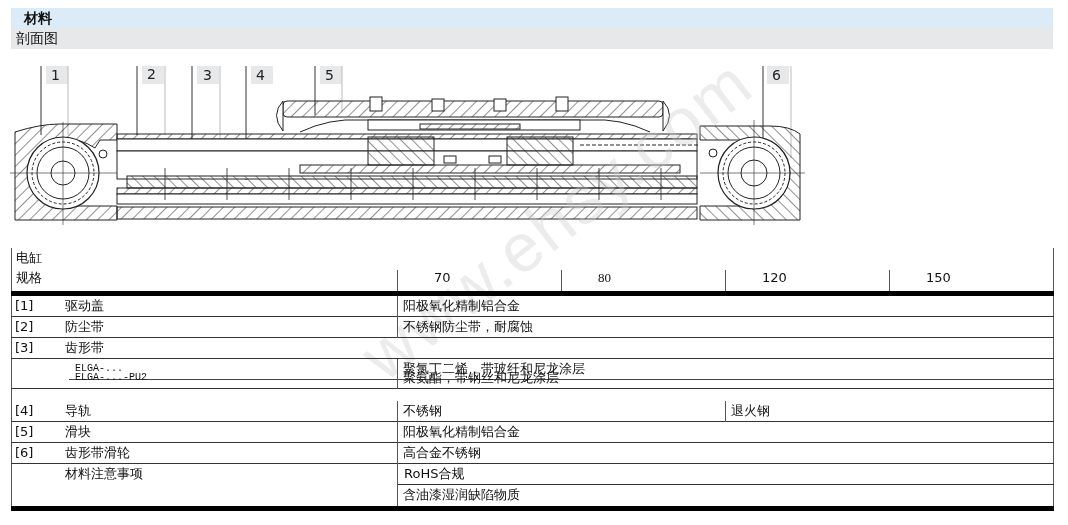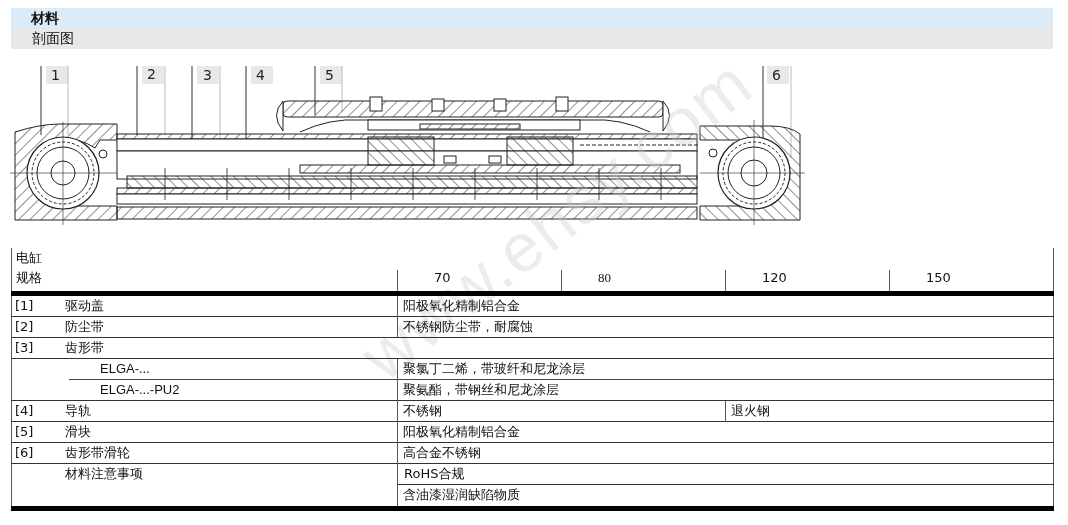--- a/index.html
+++ b/index.html
@@ -1,33 +1,33 @@
 <!DOCTYPE html>
 <html><head>
 <meta charset="utf-8">
 <style>
   * { box-sizing: border-box; margin: 0; padding: 0; }
   body { width: 1068px; height: 525px; background: #fff; position: relative; overflow: hidden;
          font-family: "DejaVu Sans", "Liberation Sans", sans-serif; color: #111; }
   .band-title { position: absolute; left: 11px; top: 8px; width: 1042px; height: 20px; background: #dcebf8;
-                font-size: 14px; font-weight: bold; line-height: 20px; padding-left: 20px; }
+                font-size: 14px; font-weight: bold; line-height: 20px; padding-left: 13px; }
   .band-sub { position: absolute; left: 11px; top: 28px; width: 1042px; height: 21px; background: #e6e8ea;
-              font-size: 14px; line-height: 21px; padding-left: 21px; }
+              font-size: 14px; line-height: 21px; padding-left: 5px; }
   .drawing { position: absolute; left: 0; top: 55px; width: 1068px; height: 175px; }
   .callout-label { font-family: "DejaVu Sans", sans-serif; font-size: 14px; fill: #222; }
 
   .tbl { position: absolute; left: 11px; top: 248px; width: 1043px; font-size: 13px; }
   .row { position: absolute; left: 0; width: 1043px; height: 21px; border-bottom: 1px solid #333; }
   .cell { position: absolute; top: 0; height: 100%; line-height: 20px; white-space: nowrap; overflow: hidden; }
   .vline { position: absolute; background: #555; width: 1px; }
   .thick { position: absolute; left: 0; width: 1043px; background: #000; }
   .num { left: 4px; }
   .name { left: 42px; margin-left: 12px; }
   .val { left: 392px; }
-  .sub { left: 64px; font-family: Liberation Sans, sans-serif; font-size: 13px; margin-left: 25px; }
+  .sub { left: 64px; font-family: Liberation Mono, monospace; font-size: 10px; }
   .hdr-size { position: absolute; top: 22px; font-size: 13px; font-family: "DejaVu Sans", sans-serif; margin-left: 32px; }
   .watermark { position: absolute; left: 320px; top: 180px; font-size: 68px; color: rgba(200,200,200,0.35);
                transform: rotate(-38deg); font-family: "Liberation Sans", sans-serif; pointer-events: none; letter-spacing: 2px; }
 </style>
 </head>
 <body>
 
 <div class="band-title">材料</div>
 <div class="band-sub">剖面图</div>
 
@@ -173,21 +173,21 @@
     <span class="cell num">[3]</span>
     <span class="cell name">齿形带</span>
   </div>
 
   <div class="row" style="top:111px; left:58px; width:985px; border-bottom-color:#444;">
     <span class="cell sub" style="left:6px;">ELGA-...</span>
     <span class="cell val" style="left:334px;">聚氯丁二烯，带玻纤和尼龙涂层</span>
     <div class="vline" style="left:328px; top:0; height:21px;"></div>
   </div>
 
-  <div class="row" style="top:132px;">
+  <div class="row" style="top:120px;">
     <span class="cell sub">ELGA-...-PU2</span>
     <span class="cell val">聚氨酯，带钢丝和尼龙涂层</span>
     <div class="vline" style="left:386px; top:0; height:21px;"></div>
   </div>
 
   <div class="row" style="top:153px;">
     <span class="cell num">[4]</span>
     <span class="cell name">导轨</span>
     <span class="cell val">不锈钢</span>
     <span class="cell" style="left:720px;">退火钢</span>

